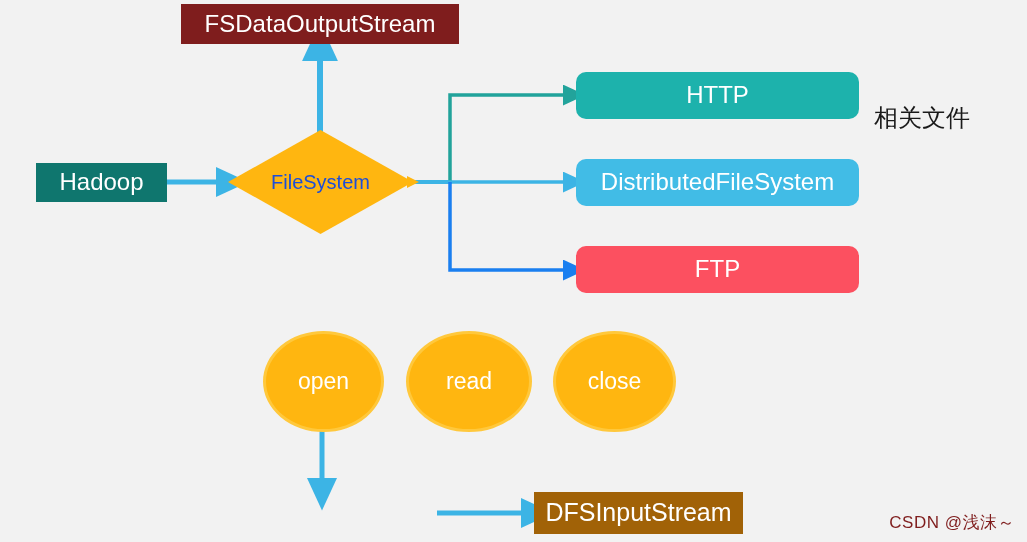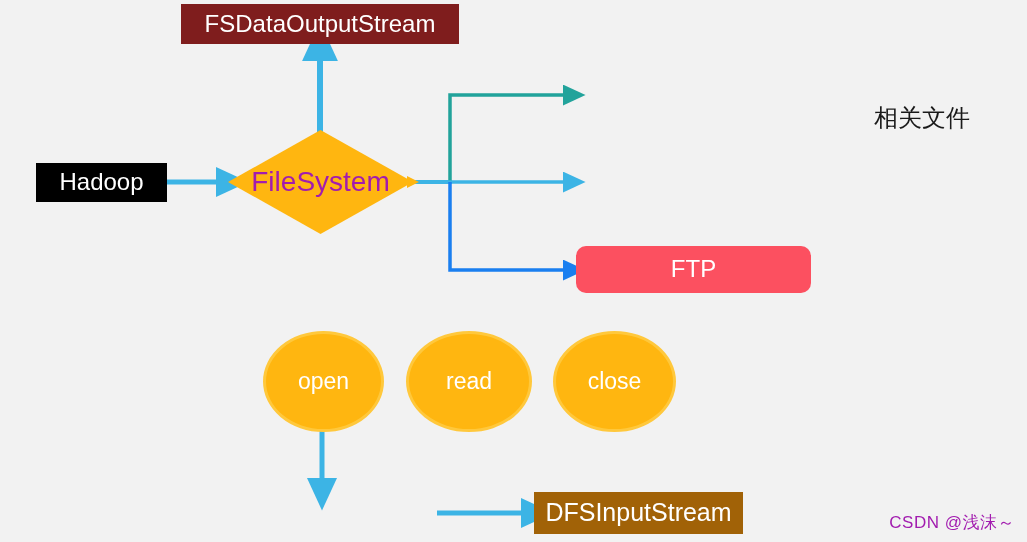--- a/index.html
+++ b/index.html
@@ -39,21 +39,21 @@
     white-space: nowrap;
   }
   
   #node-fsdataoutputstream {
     left: 181px; top: 4px; width: 278px; height: 40px;
     background: #7f1d1d;
     font-size: 24px;
   }
   #node-hadoop {
     left: 36px; top: 163px; width: 131px; height: 39px;
-    background: #000000;
+    background: #0f766e;
     font-size: 24px;
   }
   #node-fsdatainputstream {
     left: 190px; top: 492px; width: 246px; height: 42px;
     background: #9cb558;
     font-size: 25px;
   }
   #node-dfsinputstream {
     left: 534px; top: 492px; width: 209px; height: 42px;
     background: #a16207;
@@ -66,31 +66,31 @@
     border-radius: 10px;
     font-size: 24px;
   }
   #node-distributedfilesystem {
     left: 576px; top: 159px; width: 283px; height: 47px;
     background: #41bce6;
     border-radius: 10px;
     font-size: 24px;
   }
   #node-ftp {
-    left: 576px; top: 246px; width: 235px; height: 47px;
+    left: 576px; top: 246px; width: 283px; height: 47px;
     background: #fc5060;
     border-radius: 10px;
     font-size: 24px;
   }
   
   #node-filesystem {
     left: 228px; top: 130px; width: 185px; height: 104px;
     background: transparent;
-    font-size: 28px;
-    color: #a21caf;
+    font-size: 20px;
+    color: #1d4ed8;
   }
   #node-filesystem .diamond-bg {
     position: absolute;
     left: 0; top: 0; right: 0; bottom: 0;
     background: #ffb610;
     clip-path: polygon(50% 0%, 100% 50%, 50% 100%, 0% 50%);
   }
   #node-filesystem .diamond-label {
     position: relative;
     z-index: 2;
@@ -114,21 +114,21 @@
     white-space: nowrap;
     margin-top: 20px;
   }
   #label-related-files { left: 874px; top: 82px; }
   #label-read-write-files { left: 874px; top: 256px; }
 
   #watermark {
     position: absolute;
     right: 12px;
     bottom: 8px;
-    color: #a21caf;
+    color: #7f1d1d;
     font-size: 17px;
     letter-spacing: 0.5px;
     white-space: nowrap;
   }
 </style>
 </head>
 <body>
 
 <div id="canvas">
 
@@ -188,21 +188,27 @@
 
   <div class="node" id="node-hadoop">
     <span>Hadoop</span>
   </div>
 
   <div class="node" id="node-filesystem">
     <span class="diamond-bg"></span>
     <span class="diamond-label">FileSystem</span>
   </div>
 
-
+  <div class="node" id="node-http">
+    <span>HTTP</span>
+  </div>
+
+  <div class="node" id="node-distributedfilesystem">
+    <span>DistributedFileSystem</span>
+  </div>
 
   <div class="node" id="node-ftp">
     <span>FTP</span>
   </div>
 
   <div class="node circle" id="node-read">
     <span>read</span>
   </div>
 
   <div class="node circle" id="node-open">

